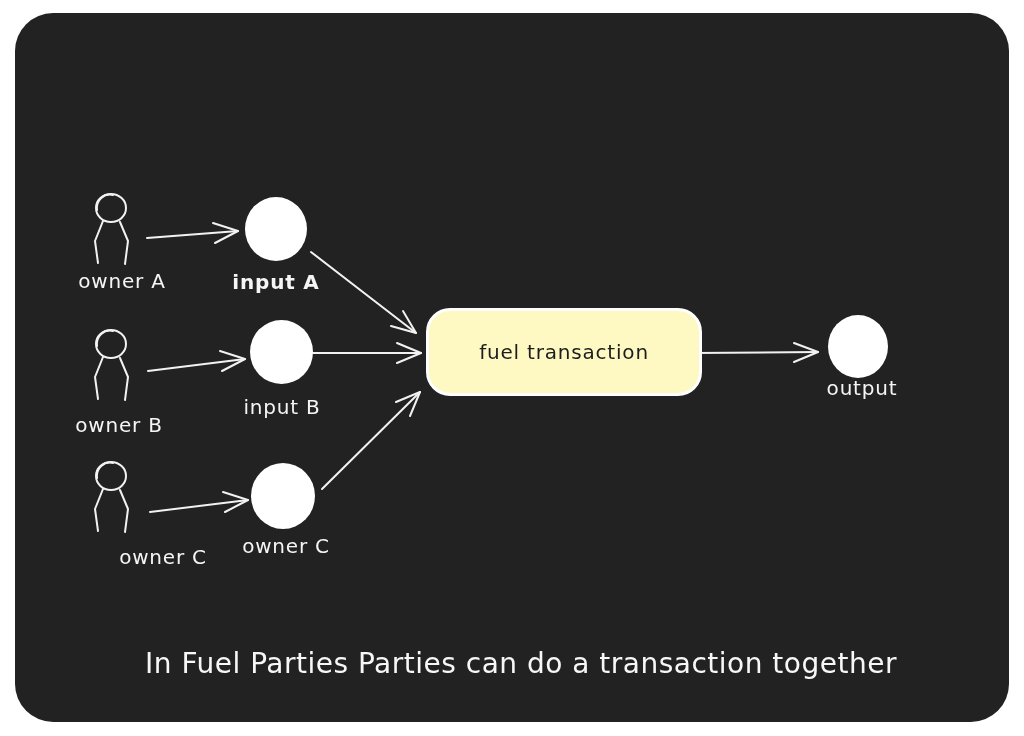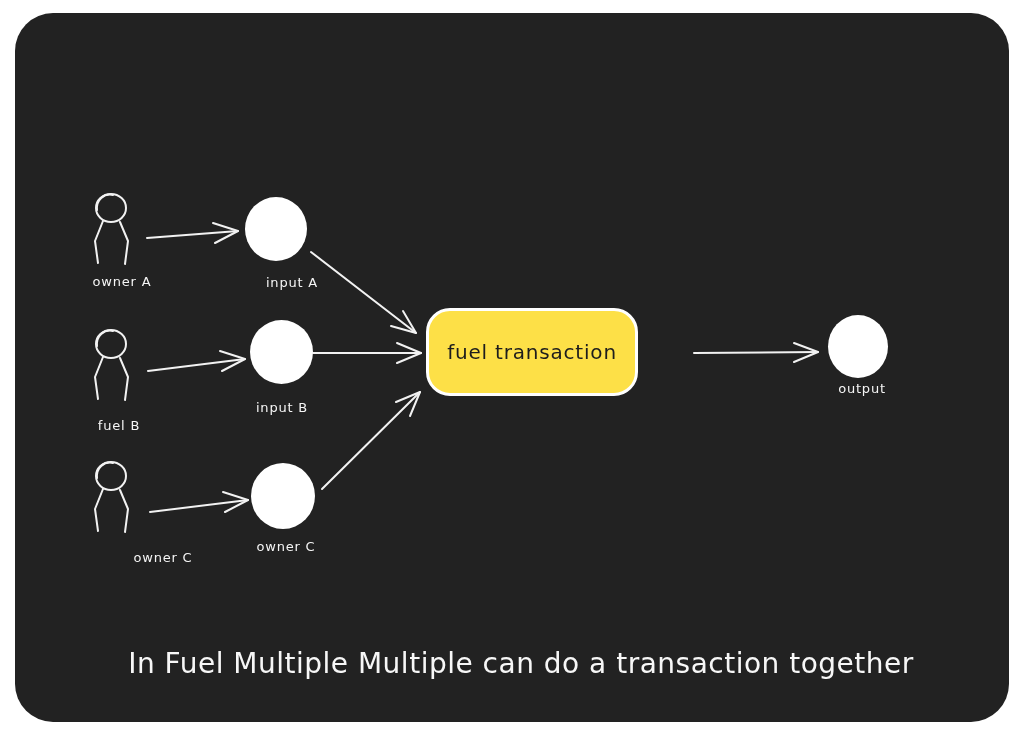--- a/index.html
+++ b/index.html
@@ -37,45 +37,45 @@
     border-radius: 50%;
   }
   .circle-input-a { left: 245px; top: 197px; width: 62px; height: 64px; }
   .circle-input-b { left: 250px; top: 320px; width: 63px; height: 64px; }
   .circle-input-c { left: 251px; top: 463px; width: 64px; height: 66px; }
   .circle-output  { left: 828px; top: 315px; width: 60px; height: 63px; }
   .tx-box {
     position: absolute;
     left: 426px;
     top: 308px;
-    width: 212px;
+    width: 276px;
     height: 88px;
-    background: #fde047;
+    background: #fef9c3;
     border: 3px solid #ffffff;
     border-radius: 24px;
     box-sizing: border-box;
     display: flex;
     align-items: center;
     justify-content: center;
   }
   .tx-box .tx-label {
     color: #1d1d1d;
     font-size: 20px;
     letter-spacing: 0.8px;
   }
   .lbl {
     position: absolute;
     transform: translate(-50%, -50%);
     color: #f5f5f5;
-    font-size: 13px;
+    font-size: 20px;
     letter-spacing: 0.8px;
     white-space: nowrap;
   }
   .lbl-owner-a { left: 122px; top: 281px; }
-  .lbl-input-a { left: 292px; top: 282px; }
+  .lbl-input-a { left: 276px; top: 282px; font-weight: bold; }
   .lbl-owner-b { left: 119px; top: 425px; }
   .lbl-input-b { left: 282px; top: 407px; }
   .lbl-owner-c { left: 119px; top: 557px; margin-left: 44px; }
   .lbl-input-c { left: 286px; top: 546px; }
   .lbl-output  { left: 862px; top: 388px; }
   .caption {
     position: absolute;
     left: 521px;
     top: 663px;
     transform: translate(-50%, -50%);
@@ -154,21 +154,21 @@
   <div class="node-circle circle-input-a"></div>
   <div class="node-circle circle-input-b"></div>
   <div class="node-circle circle-input-c"></div>
   <div class="node-circle circle-output"></div>
 
   <div class="tx-box">
     <span class="tx-label">fuel transaction</span>
   </div>
 
   <div class="lbl lbl-owner-a">owner A</div>
-  <div class="lbl lbl-owner-b">fuel B</div>
+  <div class="lbl lbl-owner-b">owner B</div>
   <div class="lbl lbl-owner-c">owner C</div>
   <div class="lbl lbl-input-a">input A</div>
   <div class="lbl lbl-input-b">input B</div>
   <div class="lbl lbl-input-c">owner C</div>
   <div class="lbl lbl-output">output</div>
 
-  <div class="caption">In Fuel Multiple Multiple can do a transaction together</div>
+  <div class="caption">In Fuel Parties Parties can do a transaction together</div>
 </div>
 
 </body></html>

